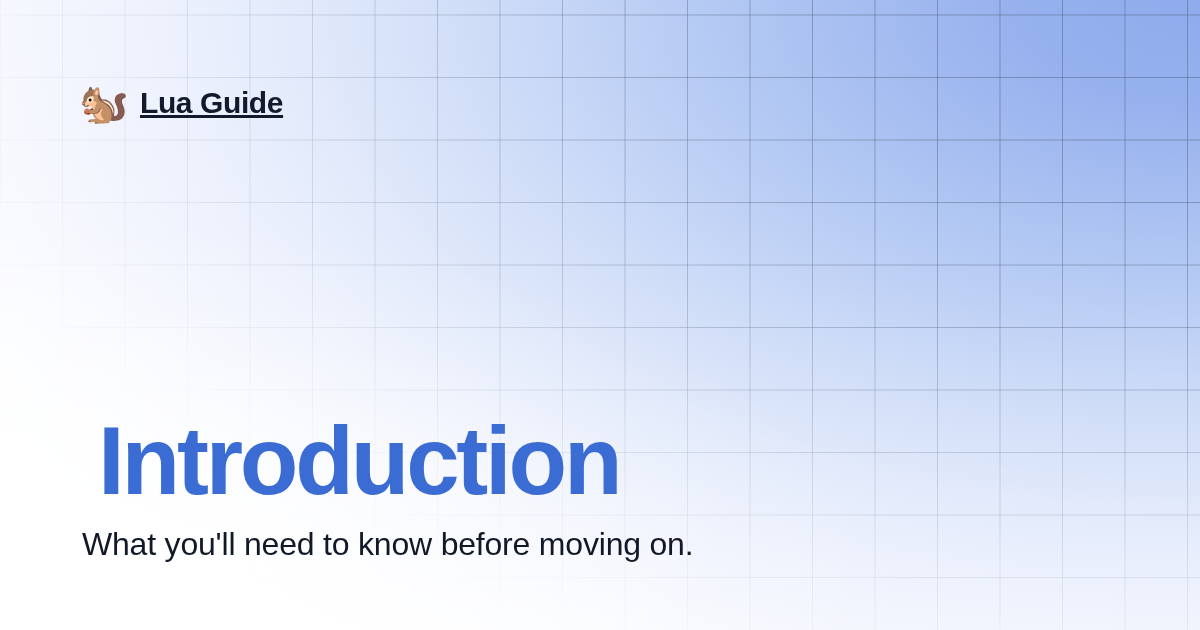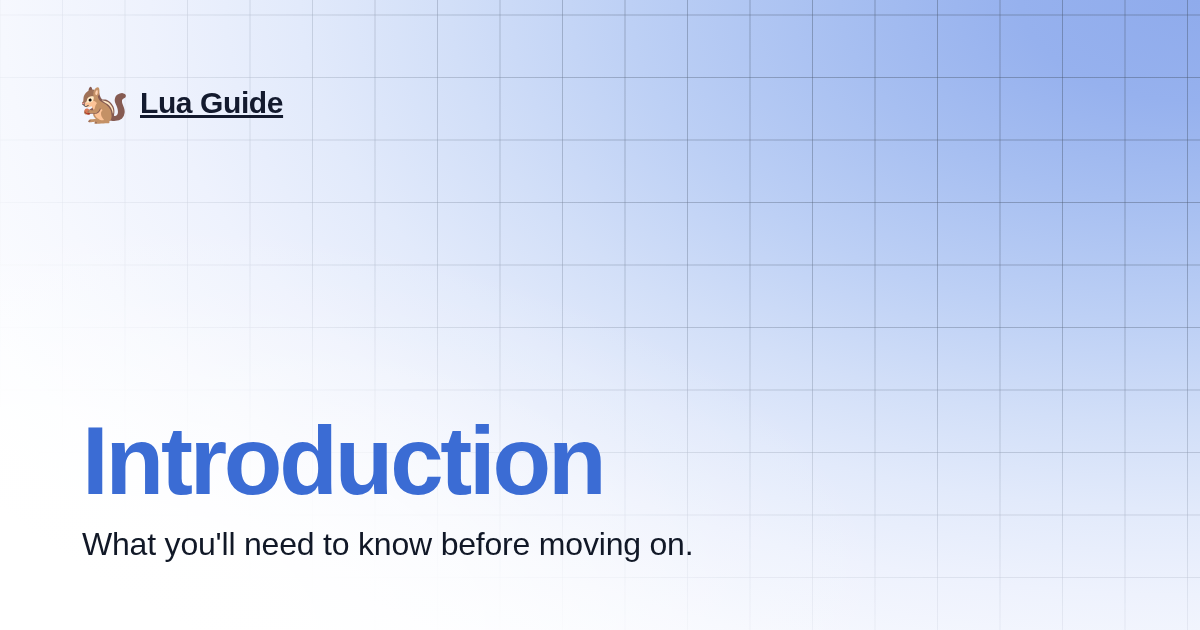--- a/index.html
+++ b/index.html
@@ -126,21 +126,21 @@
     text-decoration: underline;
   }
 
   .headline-block {
     position: absolute;
     left: 82px;
     bottom: 66px;
   }
 
   .headline {
-    margin: 0;
+    margin: 16px;
     font-size: 96px;
     line-height: 1.0;
     font-weight: 700;
     letter-spacing: -3.2px;
     color: #3b6cd4;
     white-space: nowrap;
   }
 
   .subheadline {
     margin: 16px 11px 0 0;

